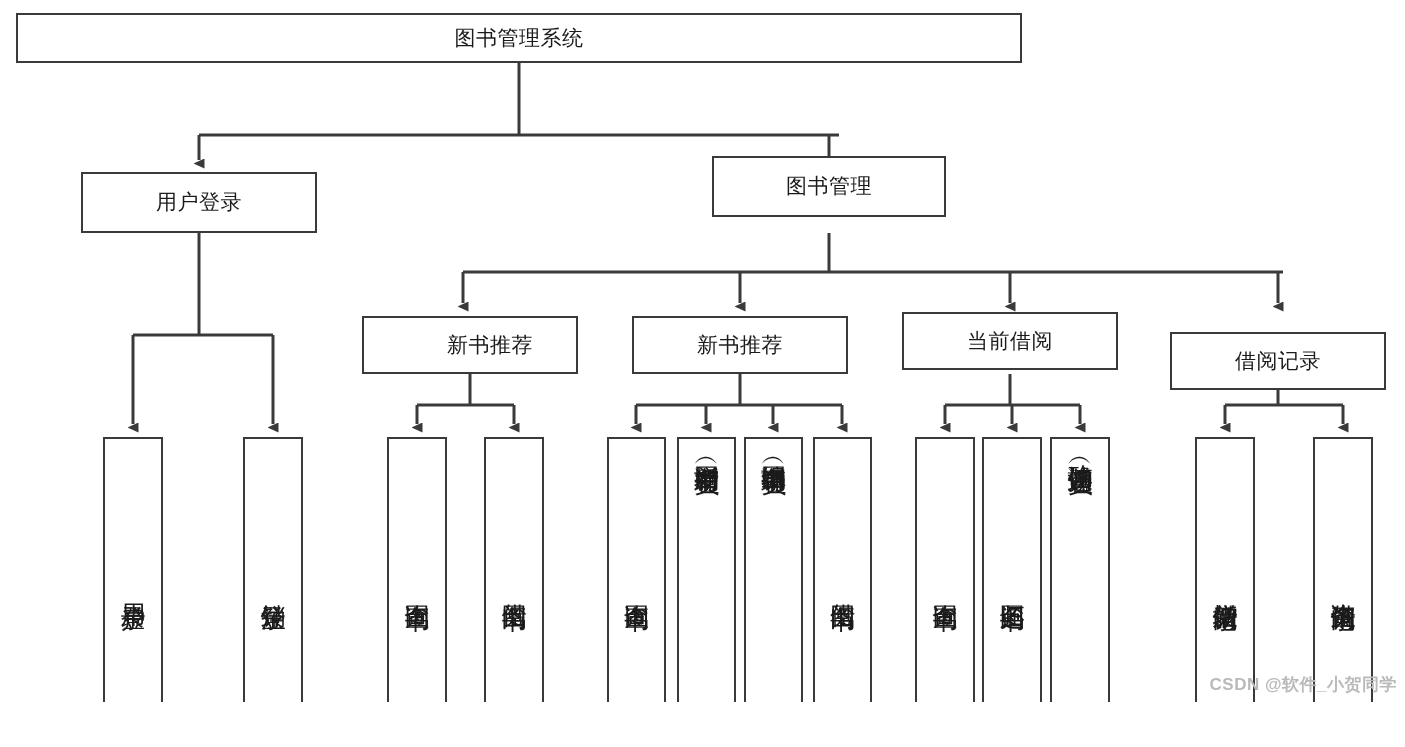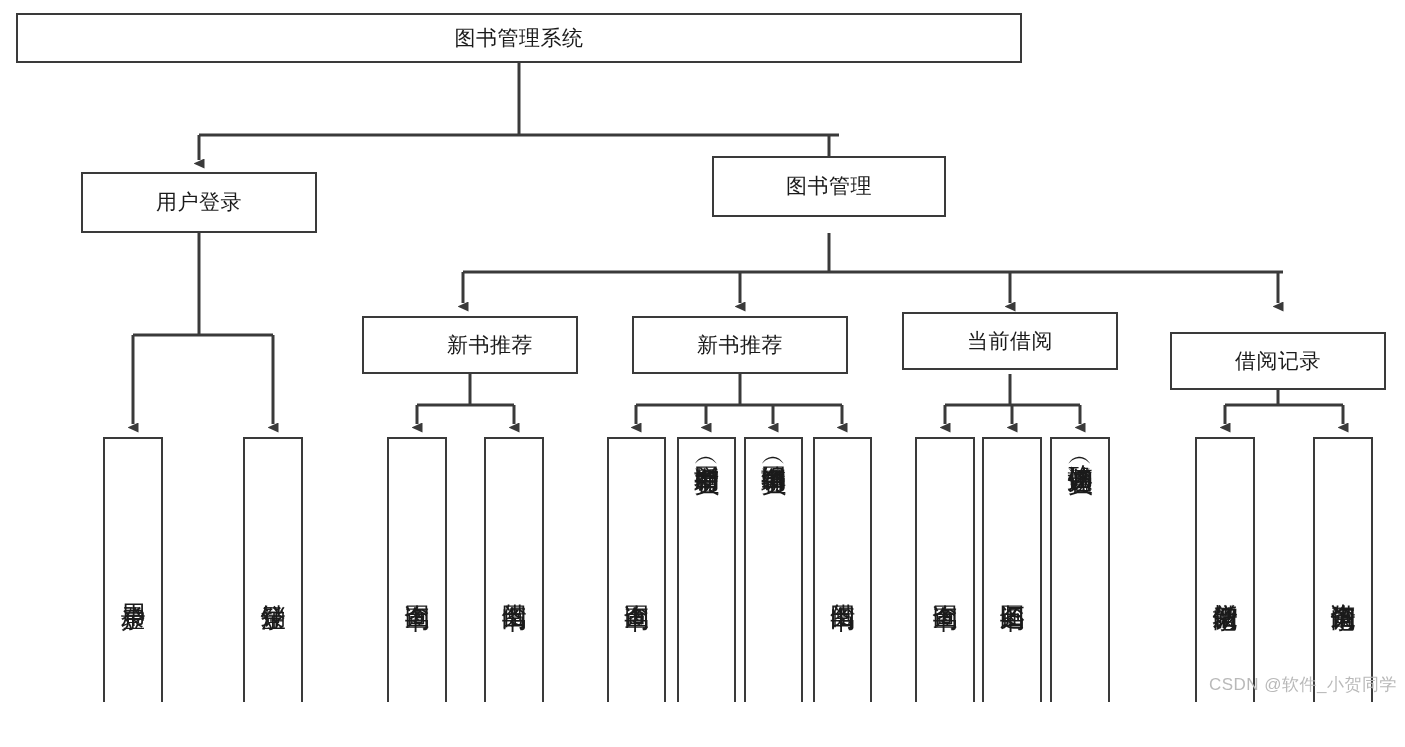--- a/index.html
+++ b/index.html
@@ -68,20 +68,21 @@
   }
   #watermark {
     position: absolute;
     right: 8px;
     bottom: 6px;
     font-size: 17px;
     color: #b9b9b9;
     letter-spacing: 0.5px;
     white-space: nowrap;
     user-select: none;
+    font-weight: bold;
   }
 </style>
 </head>
 <body>
 
 <div id="diagram-canvas">
 
   <svg id="edge-layer" viewBox="0 0 1405 747" width="1405" height="747" aria-hidden="true">
     <defs>
       <marker id="arrowhead" markerWidth="10" markerHeight="11" refX="1.5" refY="5.5" orient="auto" markerUnits="userSpaceOnUse">

